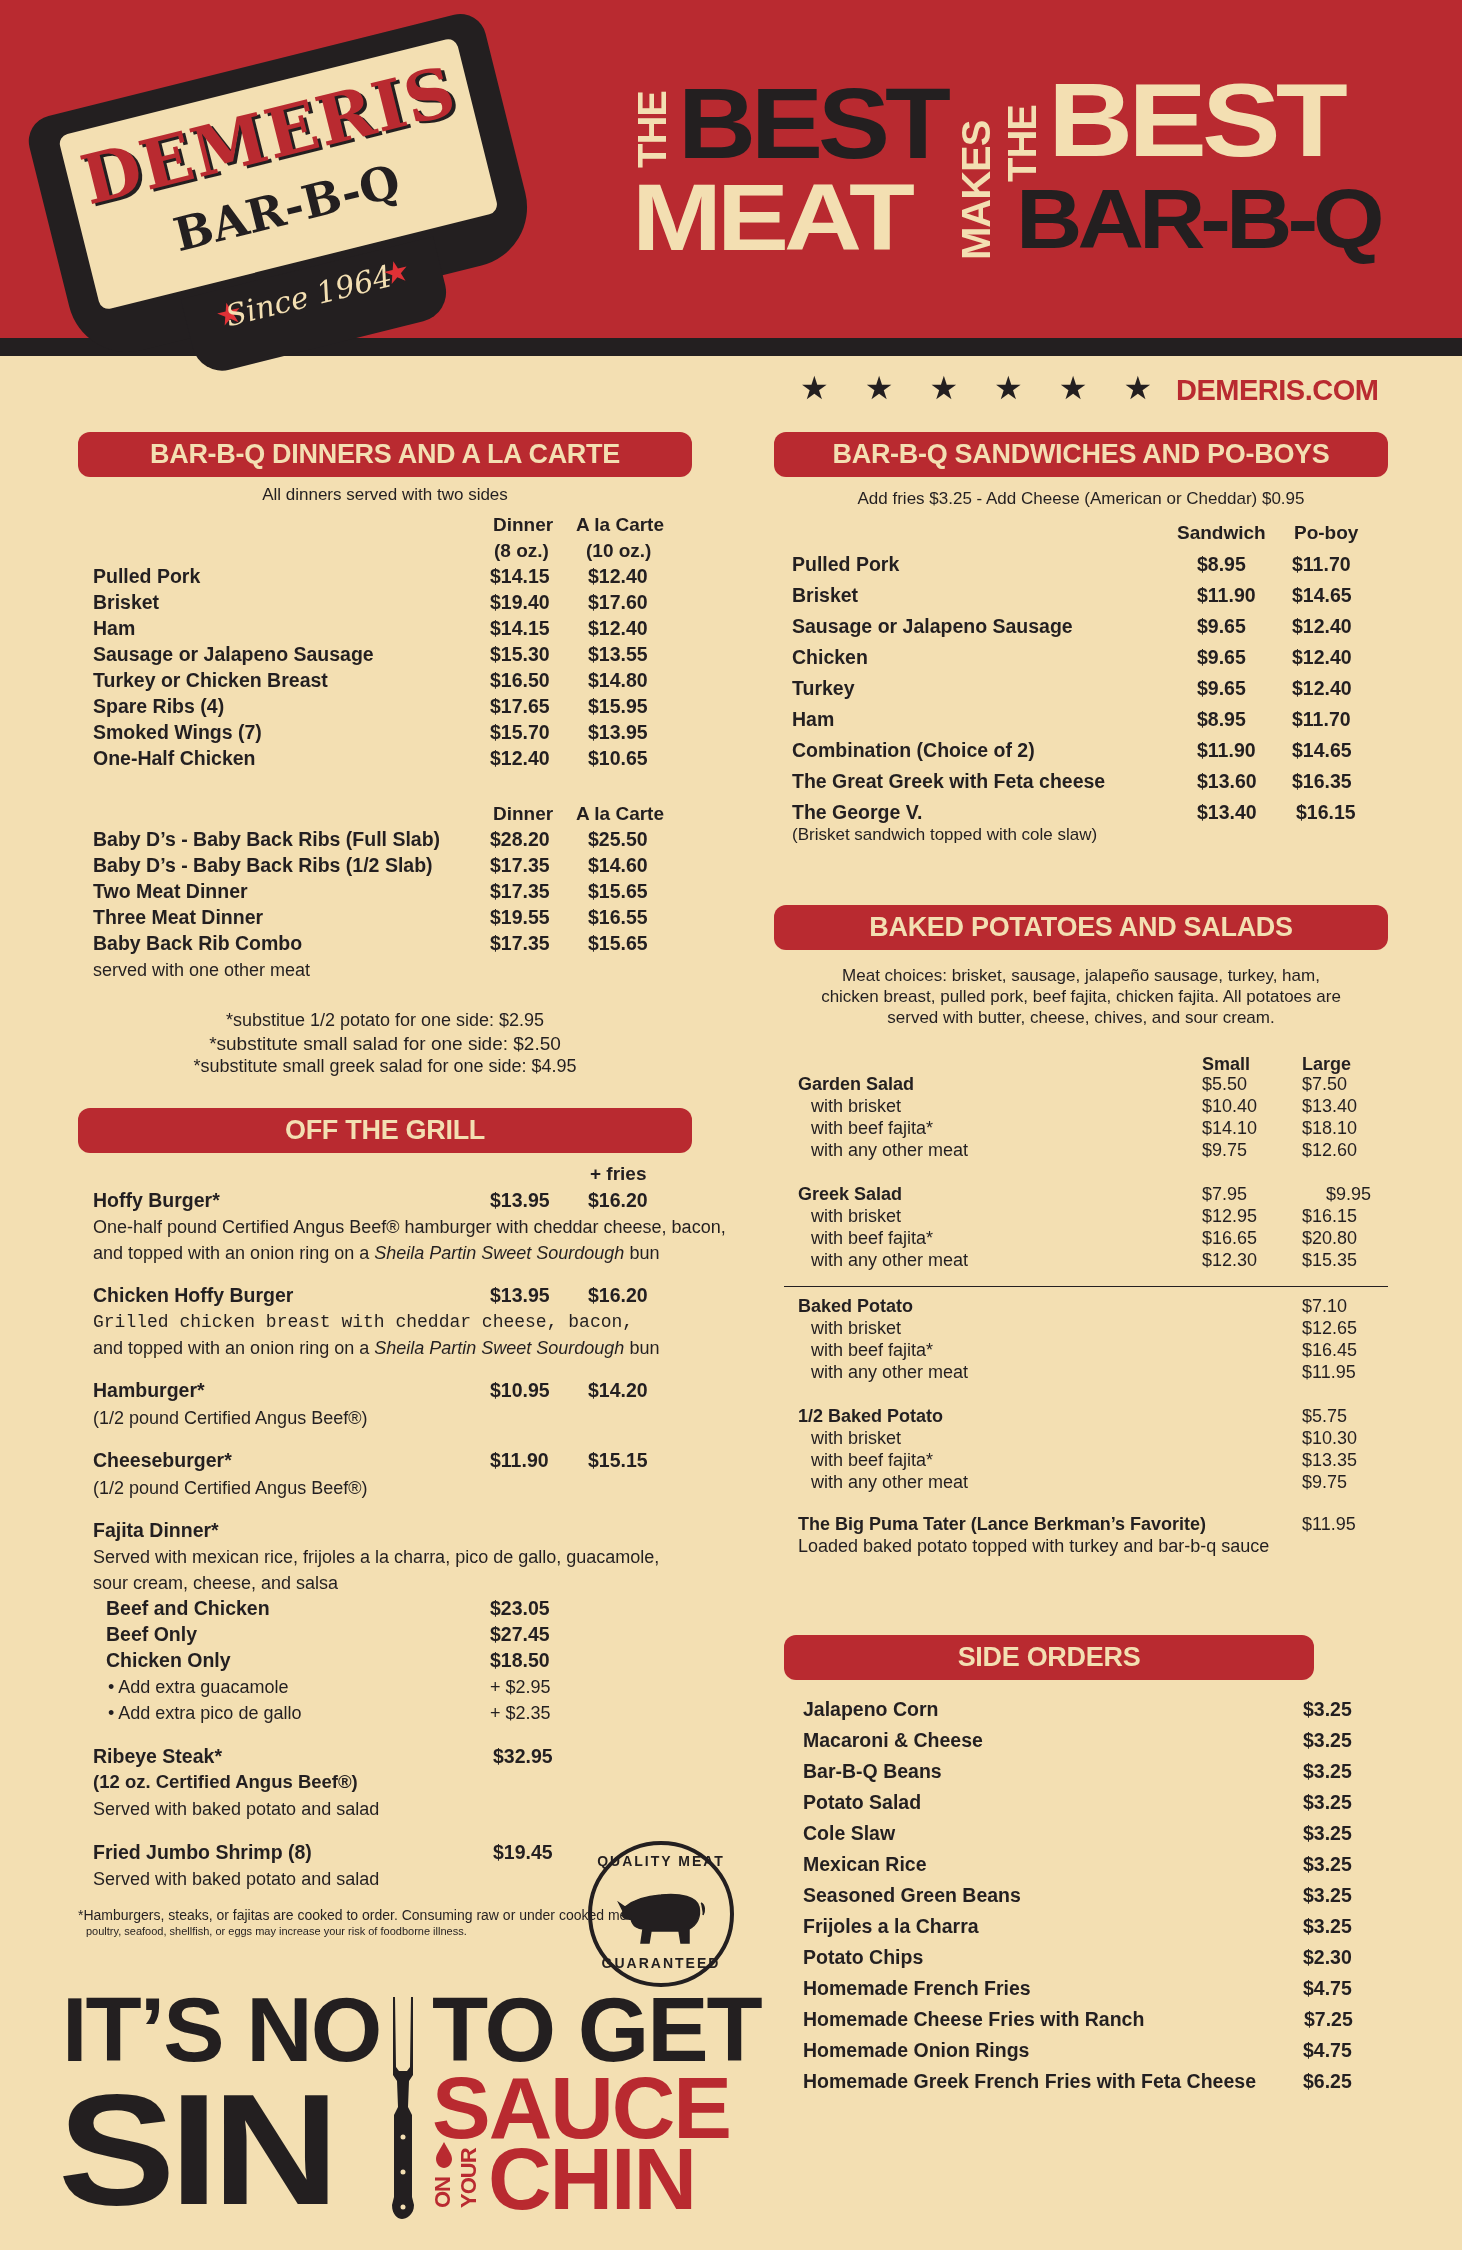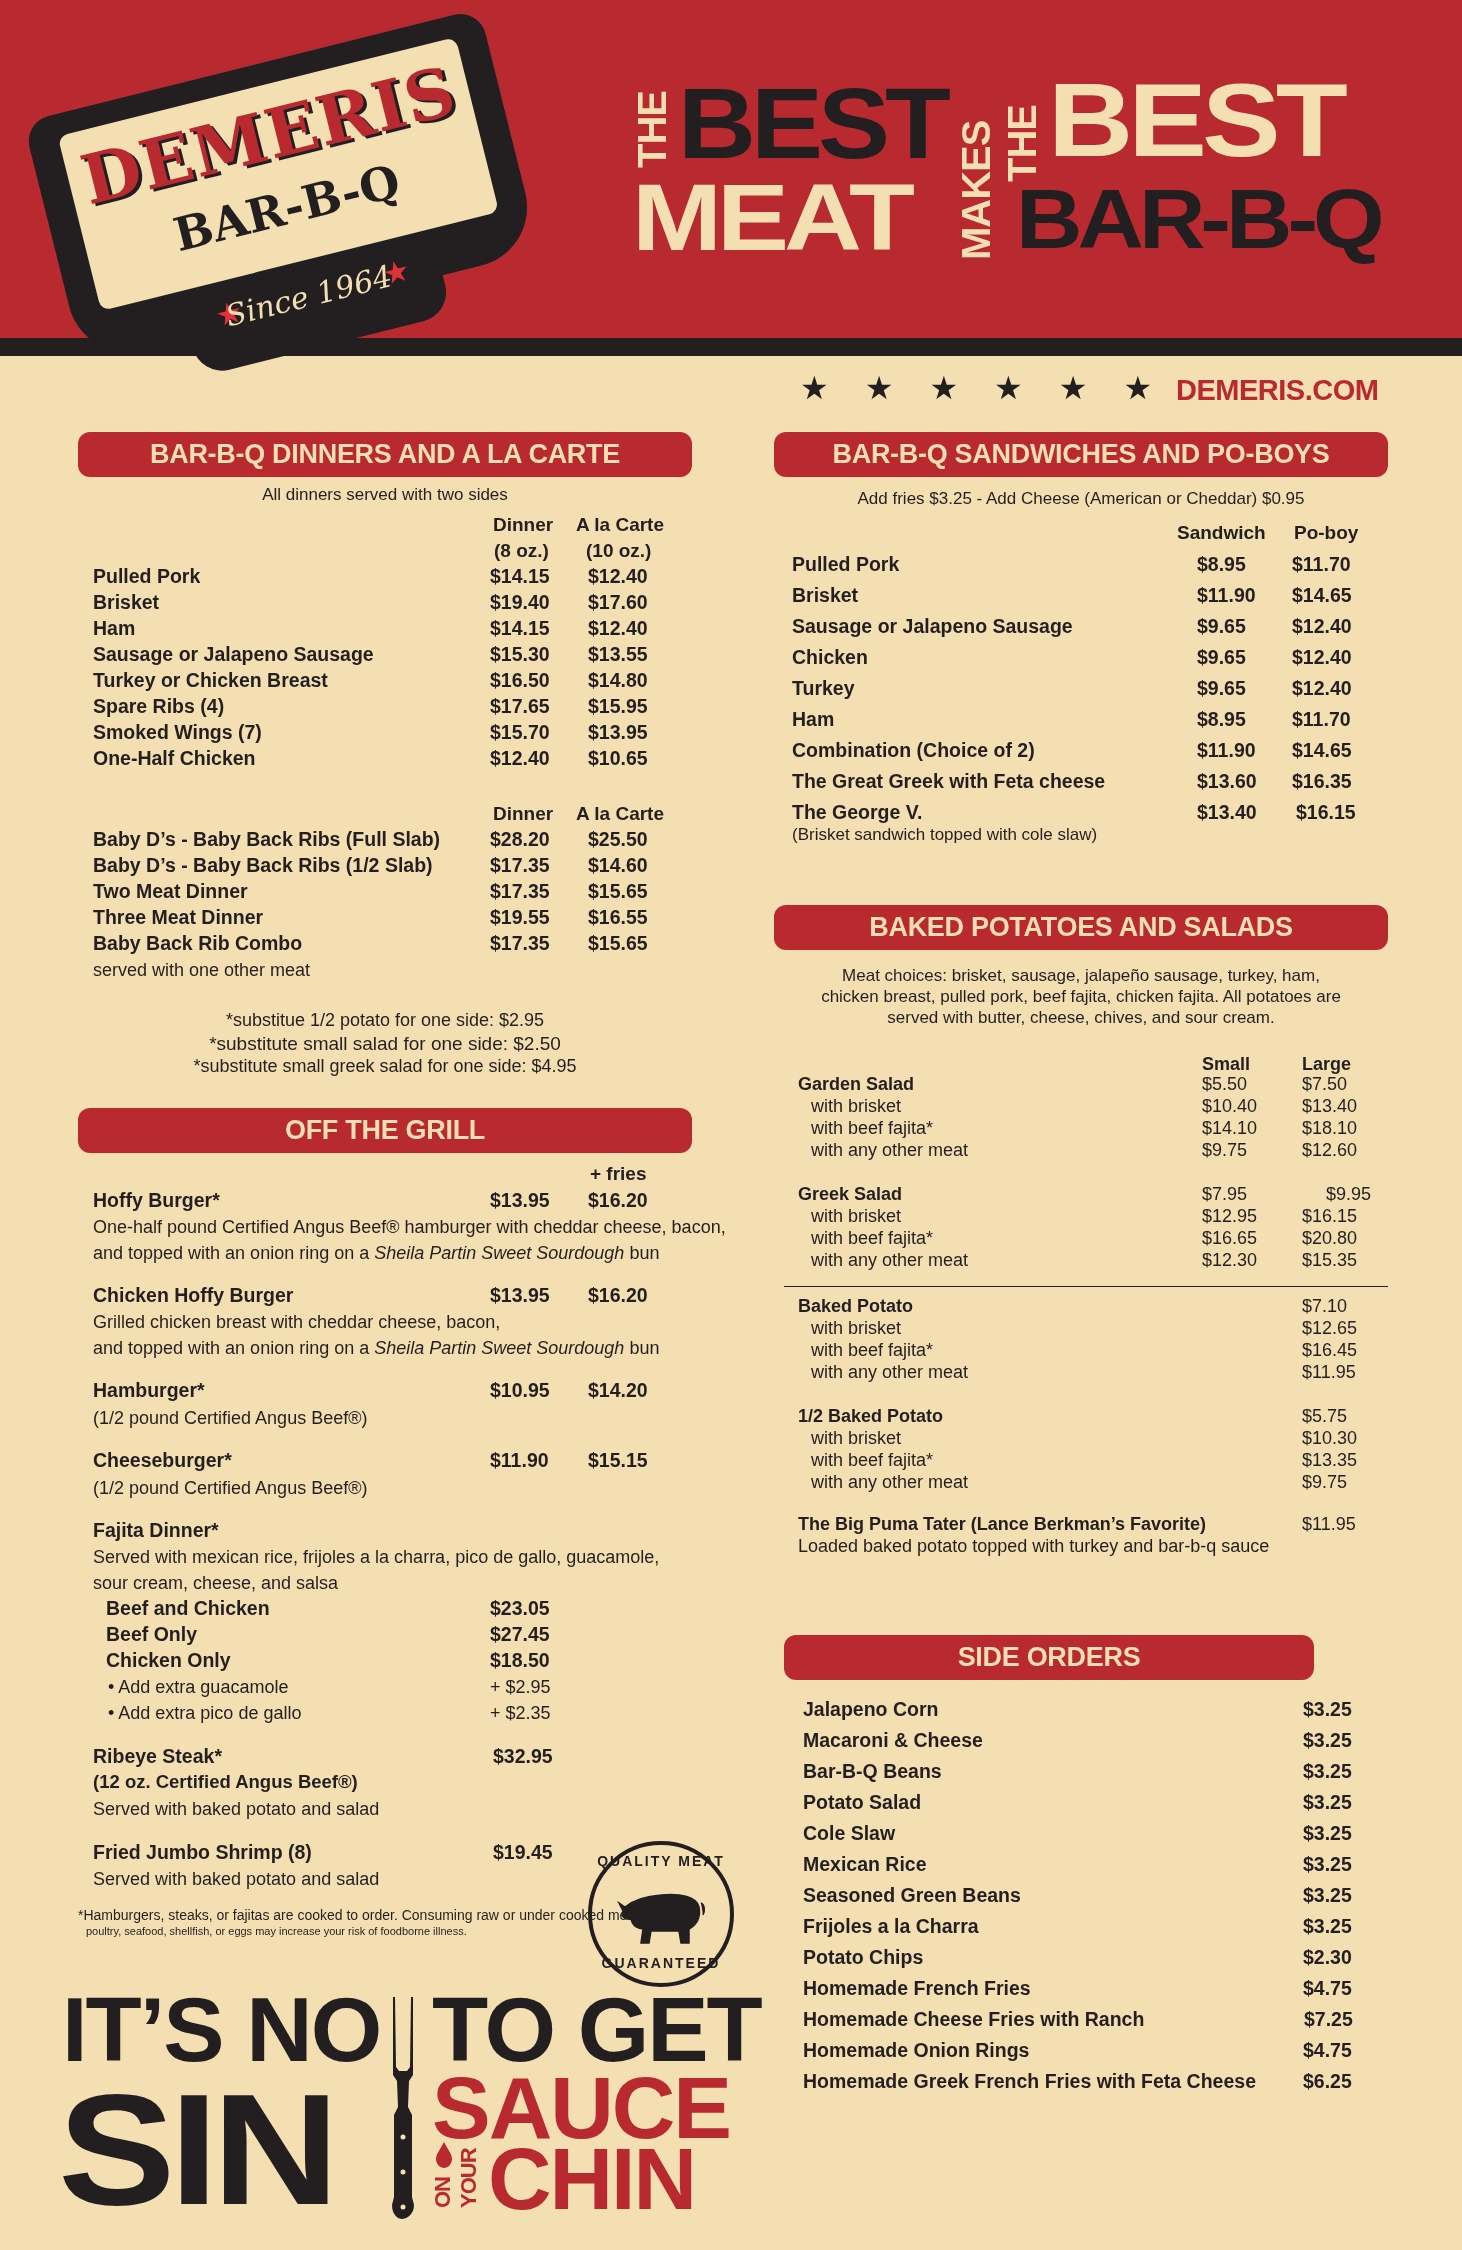--- a/index.html
+++ b/index.html
@@ -187,21 +187,21 @@
     <span class="p2" style="left:495px">$16.20</span>
   </div>
 <div class="desc" style="left:93px;top:1214px;"><span>One-half pound Certified Angus Beef® hamburger with cheddar cheese, bacon,</span></div>
 <div class="desc" style="left:93px;top:1240px;"><span>and topped with an onion ring on a </span><i>Sheila Partin Sweet Sourdough</i><span> bun</span></div>
 
 <div class="row" style="left:93px;top:1286px;width:600px;">
     <span class="n">Chicken Hoffy Burger</span>
     <span class="p1" style="left:397px">$13.95</span>
     <span class="p2" style="left:495px">$16.20</span>
   </div>
-<div class="desc" style="left:93px;top:1309px;"><span>Grilled chicken breast with cheddar cheese, bacon,</span></div>
+<div class="desc" style="left:93px;top:1309px;font-family:Liberation Mono, monospace;"><span>Grilled chicken breast with cheddar cheese, bacon,</span></div>
 <div class="desc" style="left:93px;top:1335px;"><span>and topped with an onion ring on a </span><i>Sheila Partin Sweet Sourdough</i><span> bun</span></div>
 
 <div class="row" style="left:93px;top:1381px;width:600px;">
     <span class="n">Hamburger*</span>
     <span class="p1" style="left:397px">$10.95</span>
     <span class="p2" style="left:495px">$14.20</span>
   </div>
 <div class="desc" style="left:93px;top:1405px;">(1/2 pound Certified Angus Beef®)</div>
 
 <div class="row" style="left:93px;top:1451px;width:600px;">

